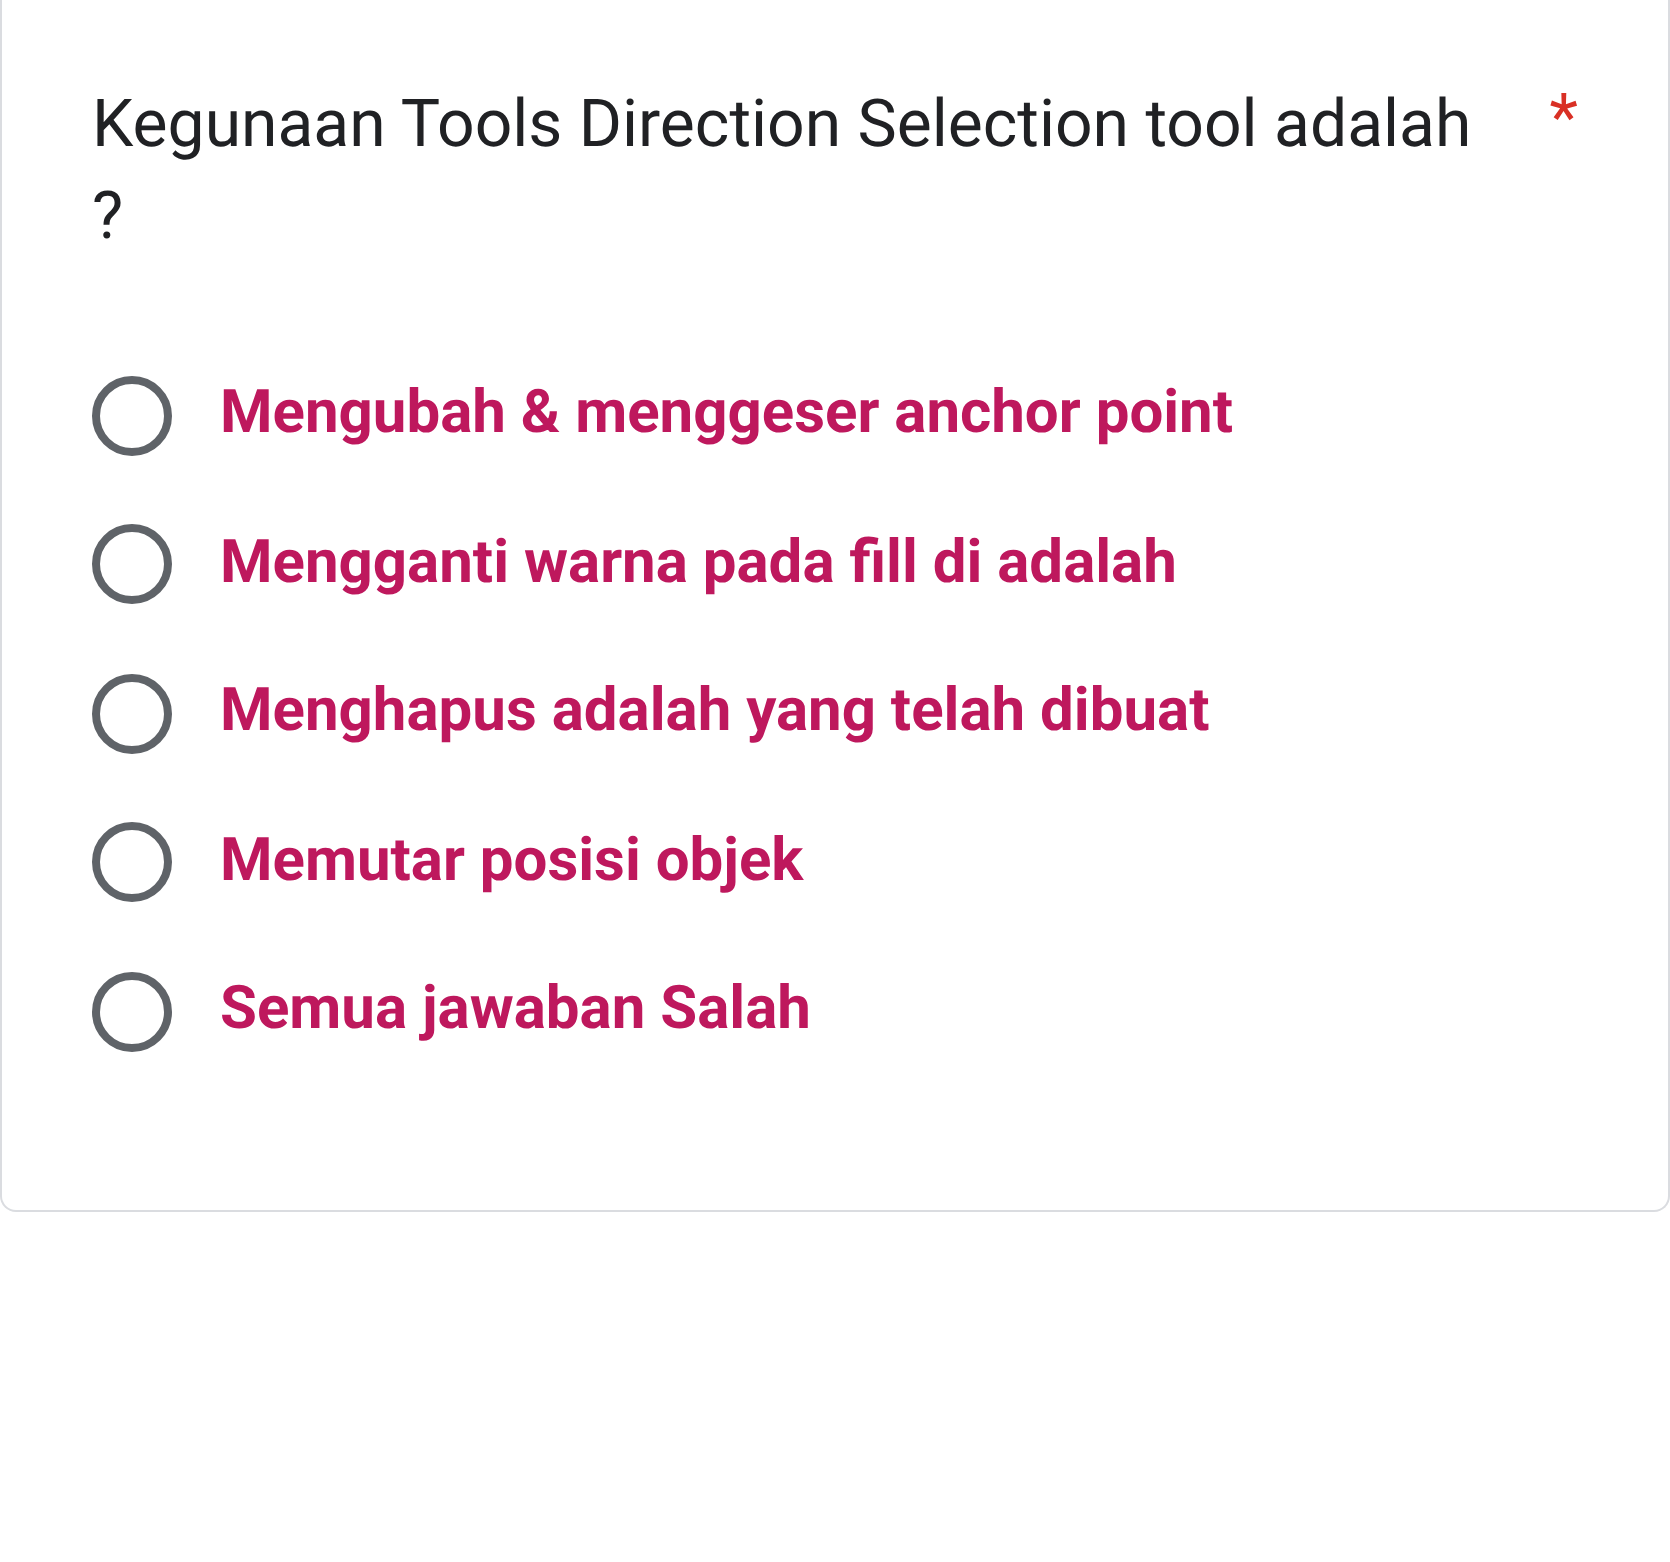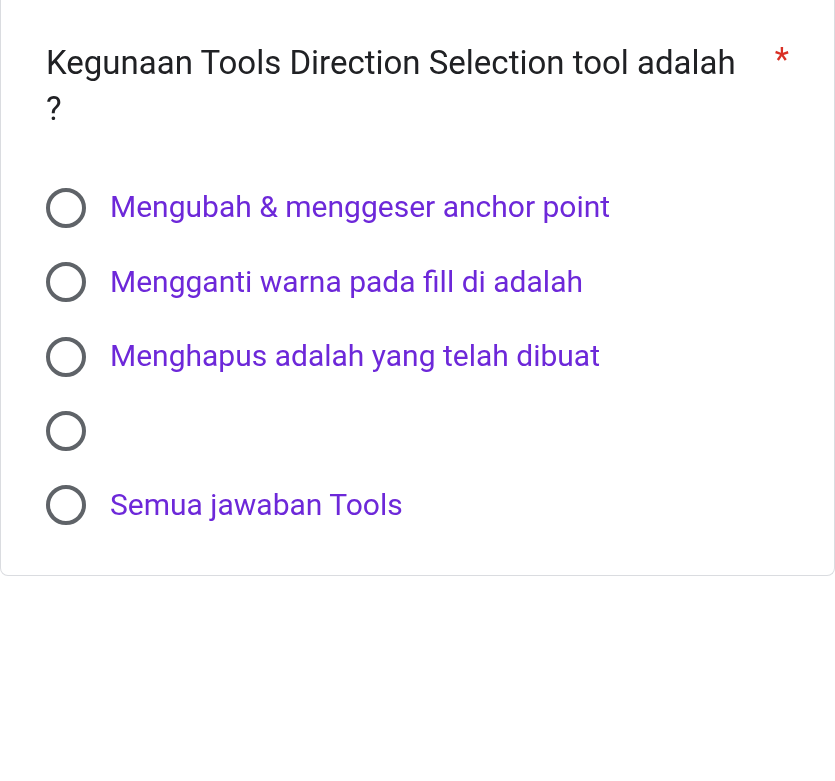--- a/index.html
+++ b/index.html
@@ -11,21 +11,21 @@
       font-family: 'Roboto', 'Segoe UI', Arial, sans-serif;
       background: #ffffff;
       width: 835px;
       height: 781px;
       position: relative;
     }
     .card {
       background: #ffffff;
       border: 1px solid #dadce0;
       border-radius: 8px;
-      padding: 40px 45px 50px 45px;
+      padding: 40px 45px 79px 45px;
       margin: 0;
       position: relative;
       border-top: none;
       border-top-left-radius: 0;
       border-top-right-radius: 0;
     }
     .question-header {
       display: flex;
       align-items: flex-start;
       gap: 20px;
@@ -58,23 +58,23 @@
     .radio-circle {
       width: 40px;
       height: 40px;
       border: 4px solid #5f6368;
       border-radius: 50%;
       flex-shrink: 0;
       background: transparent;
     }
     .option-label {
       font-size: 30px;
-      color: #6d28d9;
+      color: #be185d;
       line-height: 1.35;
-      font-weight: 400;
+      font-weight: 700;
     }
   </style>
 </head>
 <body>
 
 <div class="card">
   <div class="question-header">
     <div class="question-text">Kegunaan Tools Direction Selection tool adalah ?</div>
     <div class="required-asterisk">*</div>
   </div>
@@ -87,19 +87,20 @@
     <div class="option-row">
       <div class="radio-circle"></div>
       <div class="option-label">Mengganti warna pada fill di adalah</div>
     </div>
     <div class="option-row">
       <div class="radio-circle"></div>
       <div class="option-label">Menghapus adalah yang telah dibuat</div>
     </div>
     <div class="option-row">
       <div class="radio-circle"></div>
+      <div class="option-label">Memutar posisi objek</div>
     </div>
     <div class="option-row">
       <div class="radio-circle"></div>
-      <div class="option-label">Semua jawaban Tools</div>
+      <div class="option-label">Semua jawaban Salah</div>
     </div>
   </div>
 </div>
 
 </body></html>

